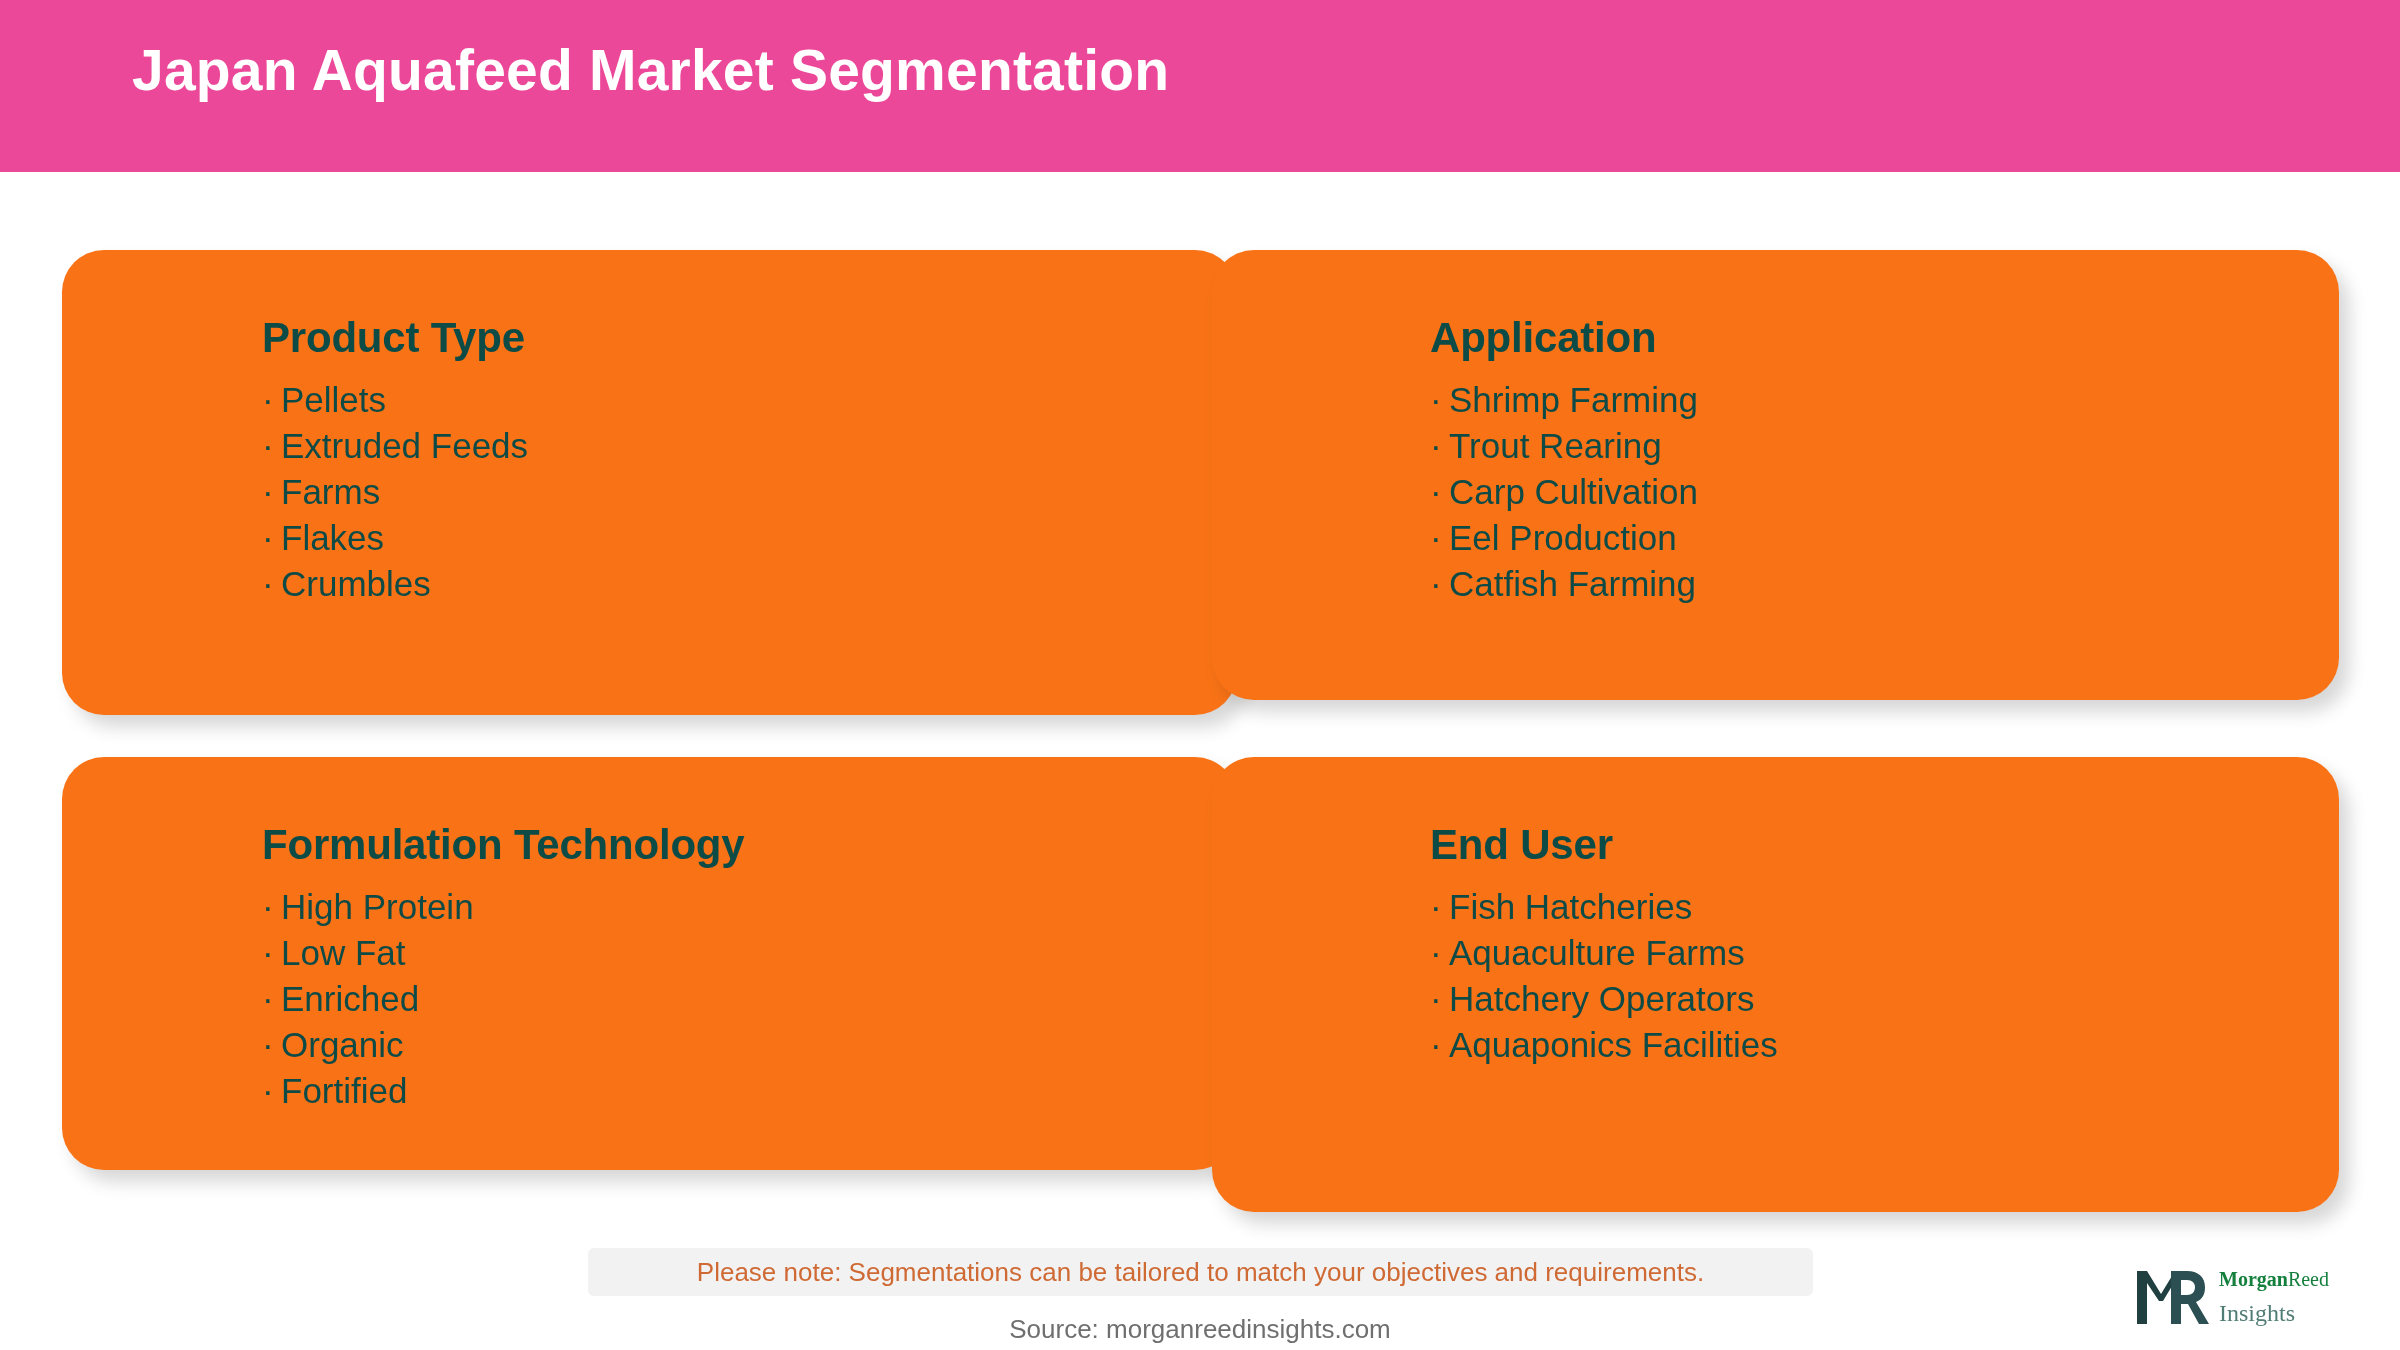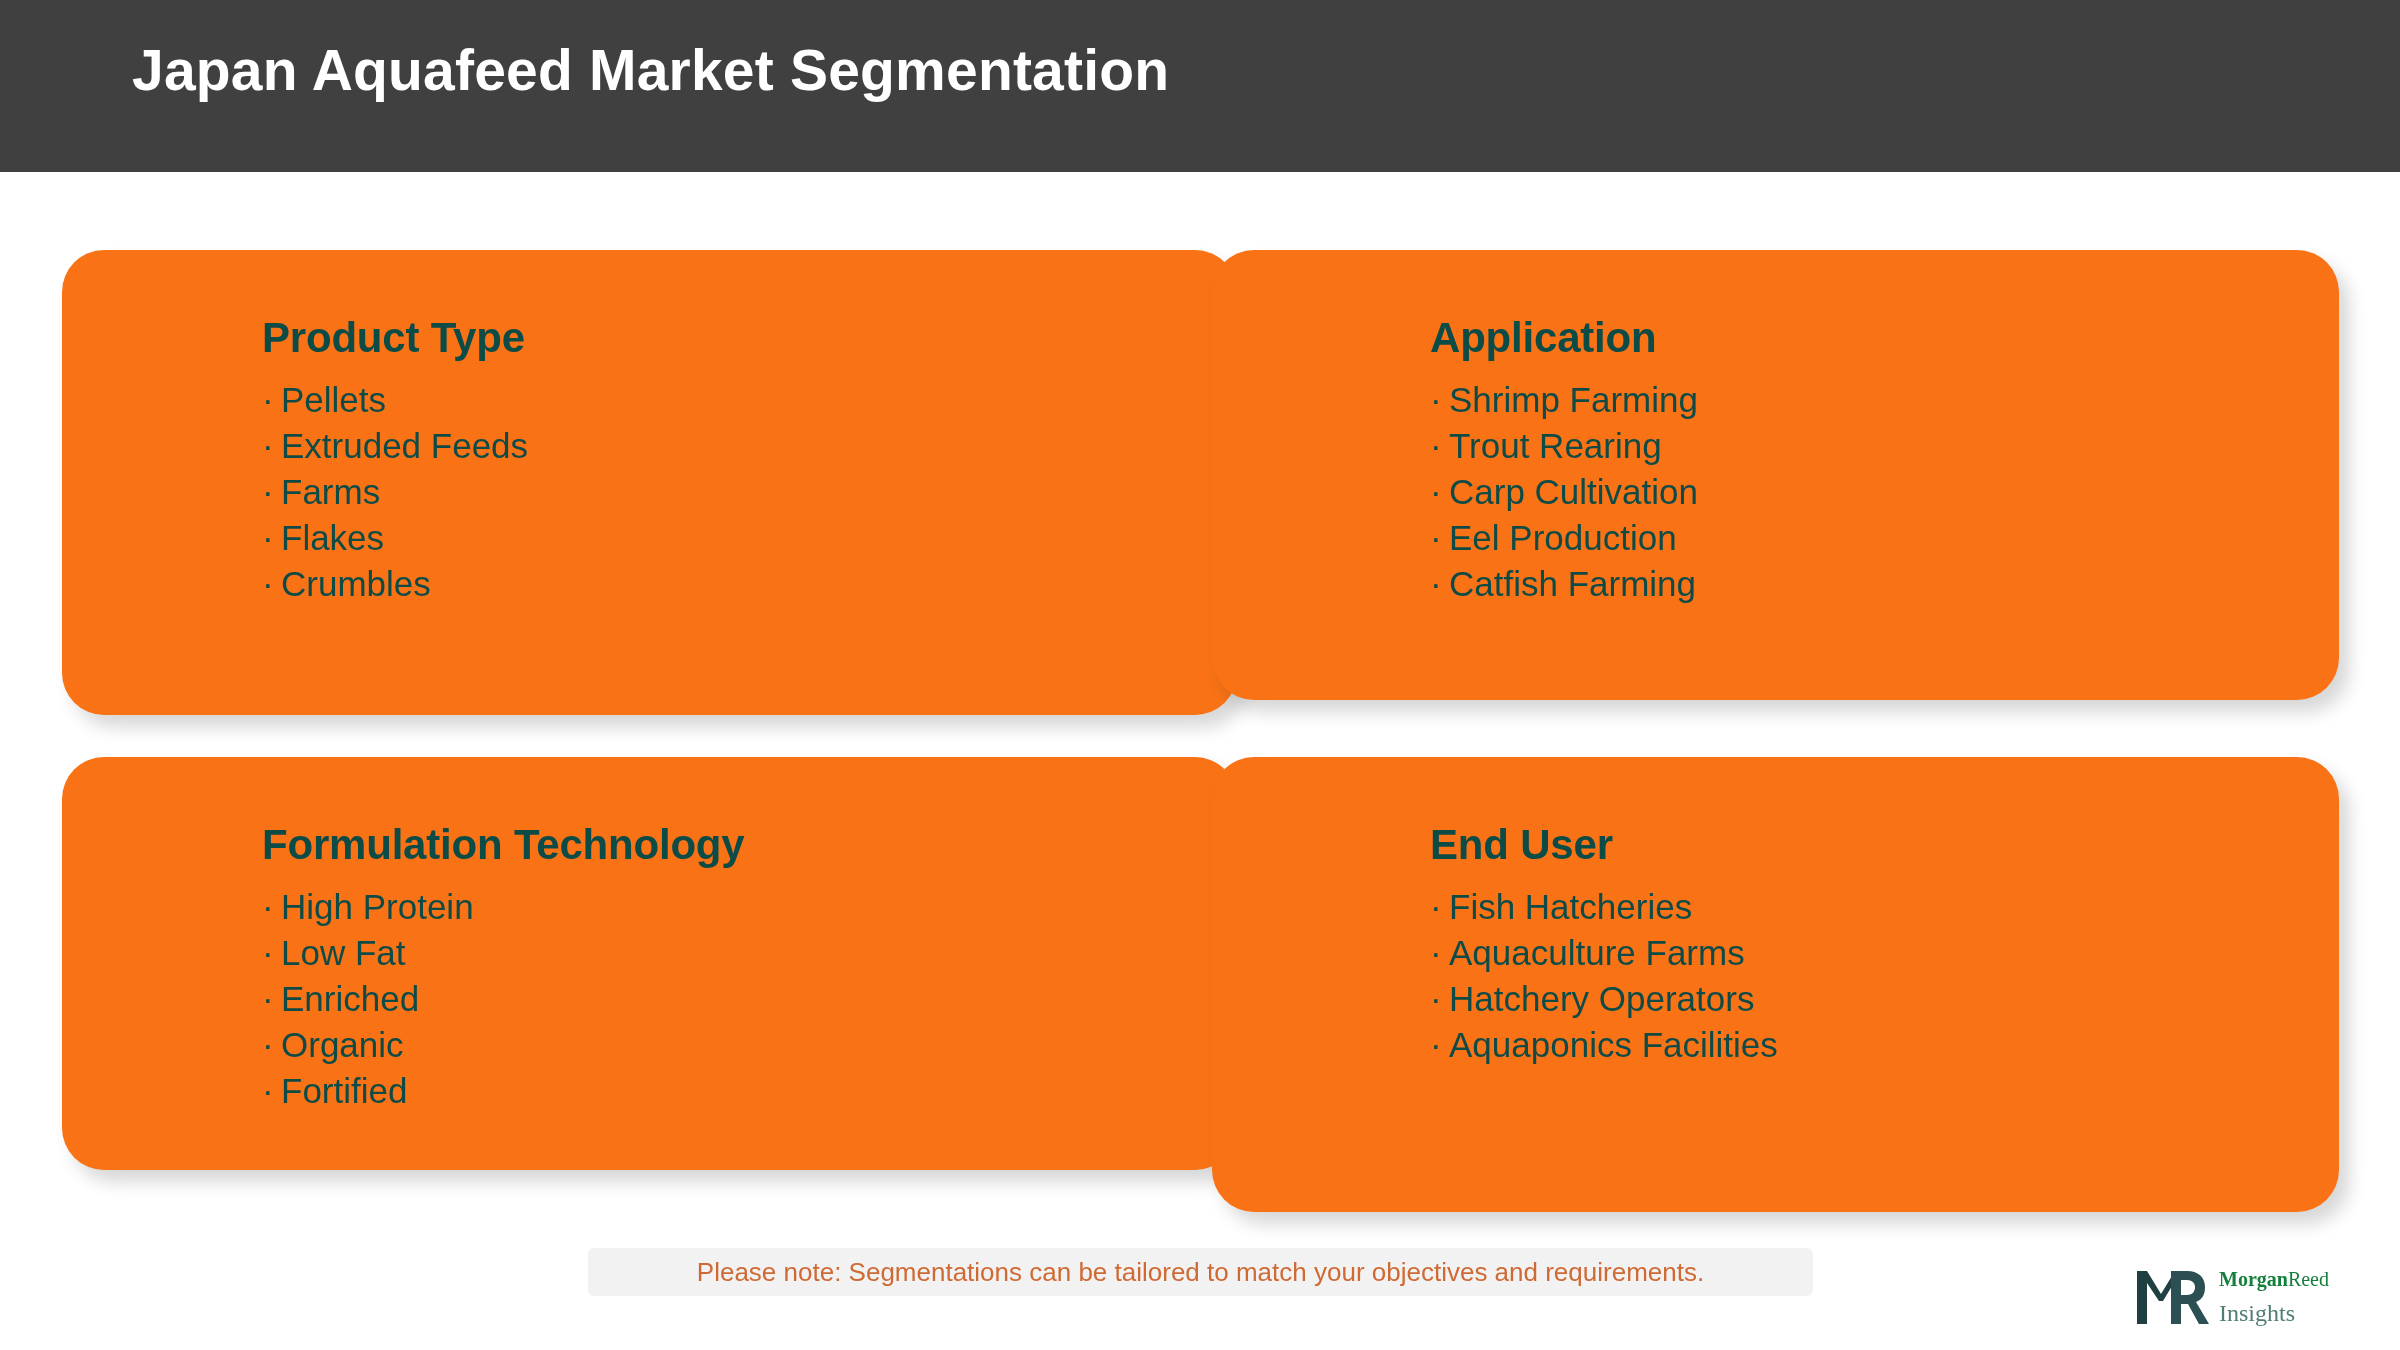--- a/index.html
+++ b/index.html
@@ -17,21 +17,21 @@
     -webkit-font-smoothing: antialiased;
   }
 
   
   .header-band {
     position: absolute;
     left: 0;
     top: 0;
     width: 2400px;
     height: 172px;
-    background: #404040;
+    background: #ec4899;
     box-sizing: border-box;
   }
   .header-title {
     position: absolute;
     left: 132px;
     top: 38px;
     font-size: 57px;
     font-weight: bold;
     color: #ffffff;
     letter-spacing: 0.2px;
@@ -267,20 +267,21 @@
       </ul>
     </div>
   </div>
 
 </div>
 
 <div class="footer">
   <div class="note-box">
     <span class="note-text">Please note: Segmentations can be tailored to match your objectives and requirements.</span>
   </div>
+  <div class="source-text">Source: morganreedinsights.com</div>
 </div>
 
 <div class="logo">
   <svg class="logo-mark" viewBox="0 0 74 58" xmlns="http://www.w3.org/2000/svg">
     <path d="M2 56 L2 3 L12 3 L26 26 L40 3 L40 13 L28 33 L24 33 L12 15 L12 56 Z" fill="#1f3f40"></path>
     <path d="M36 3 L36 56 L46 56 L46 36 L53 36 L64 56 L74 56 L61 34 C68 31 70 26 70 19 C70 9 63 3 52 3 Z M46 12 L52 12 C57 12 60 15 60 19 C60 24 57 27 52 27 L46 27 Z" fill="#2b4f52"></path>
   </svg>
   <div class="logo-text">
     <div class="logo-line1">
       <span class="lt-morgan">Morgan</span><span class="lt-reed">Reed</span>

